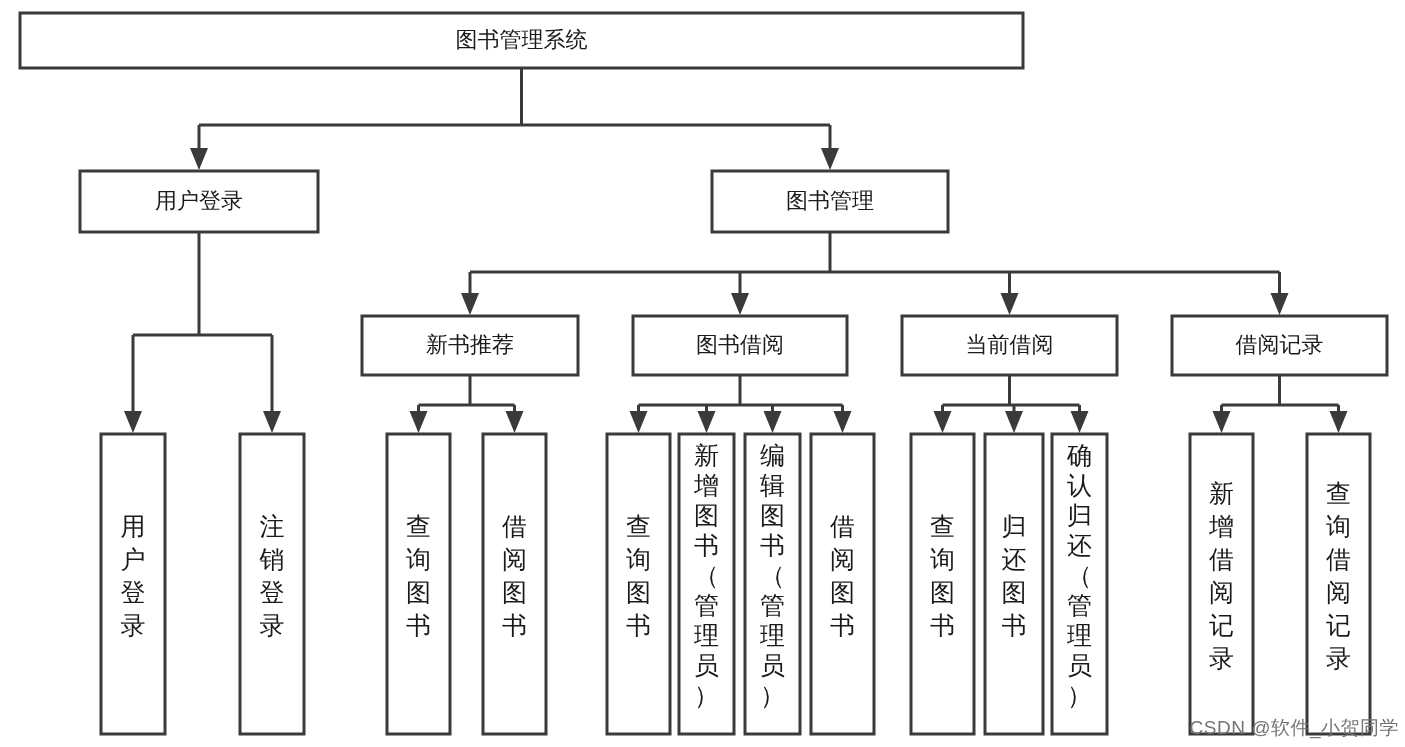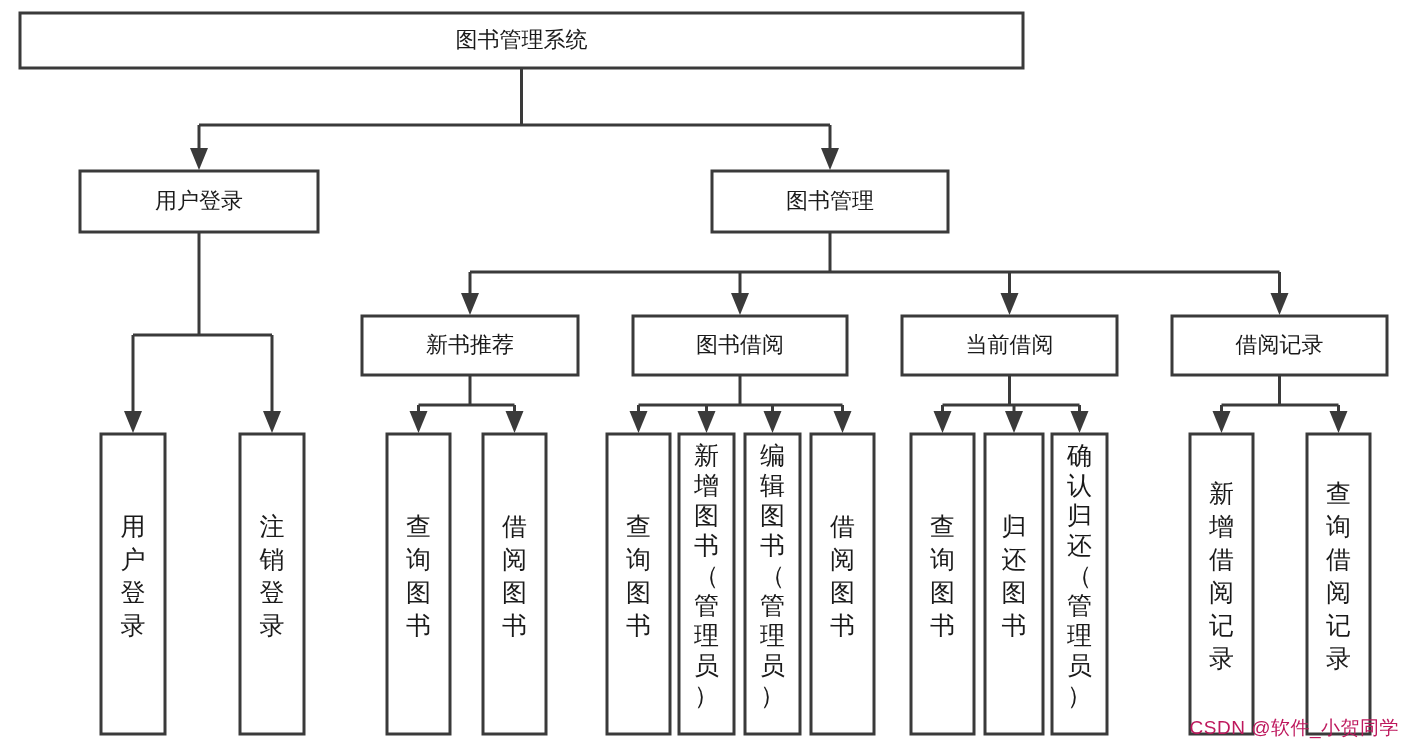--- a/index.html
+++ b/index.html
@@ -53,21 +53,21 @@
     font-family: "Liberation Sans", "DejaVu Sans", sans-serif;
     font-size: 25px;
     text-anchor: middle;
   }
   .watermark {
     position: absolute;
     right: 6px;
     bottom: 6px;
     font-family: "Liberation Sans", "DejaVu Sans", sans-serif;
     font-size: 19px;
-    color: #be185d;
+    color: #737373;
     letter-spacing: 0.5px;
     white-space: nowrap;
     pointer-events: none;
   }
 </style>
 </head>
 <body>
 
 <div id="chart-root">
   <svg class="flow" viewBox="0 0 1405 747" xmlns="http://www.w3.org/2000/svg">

